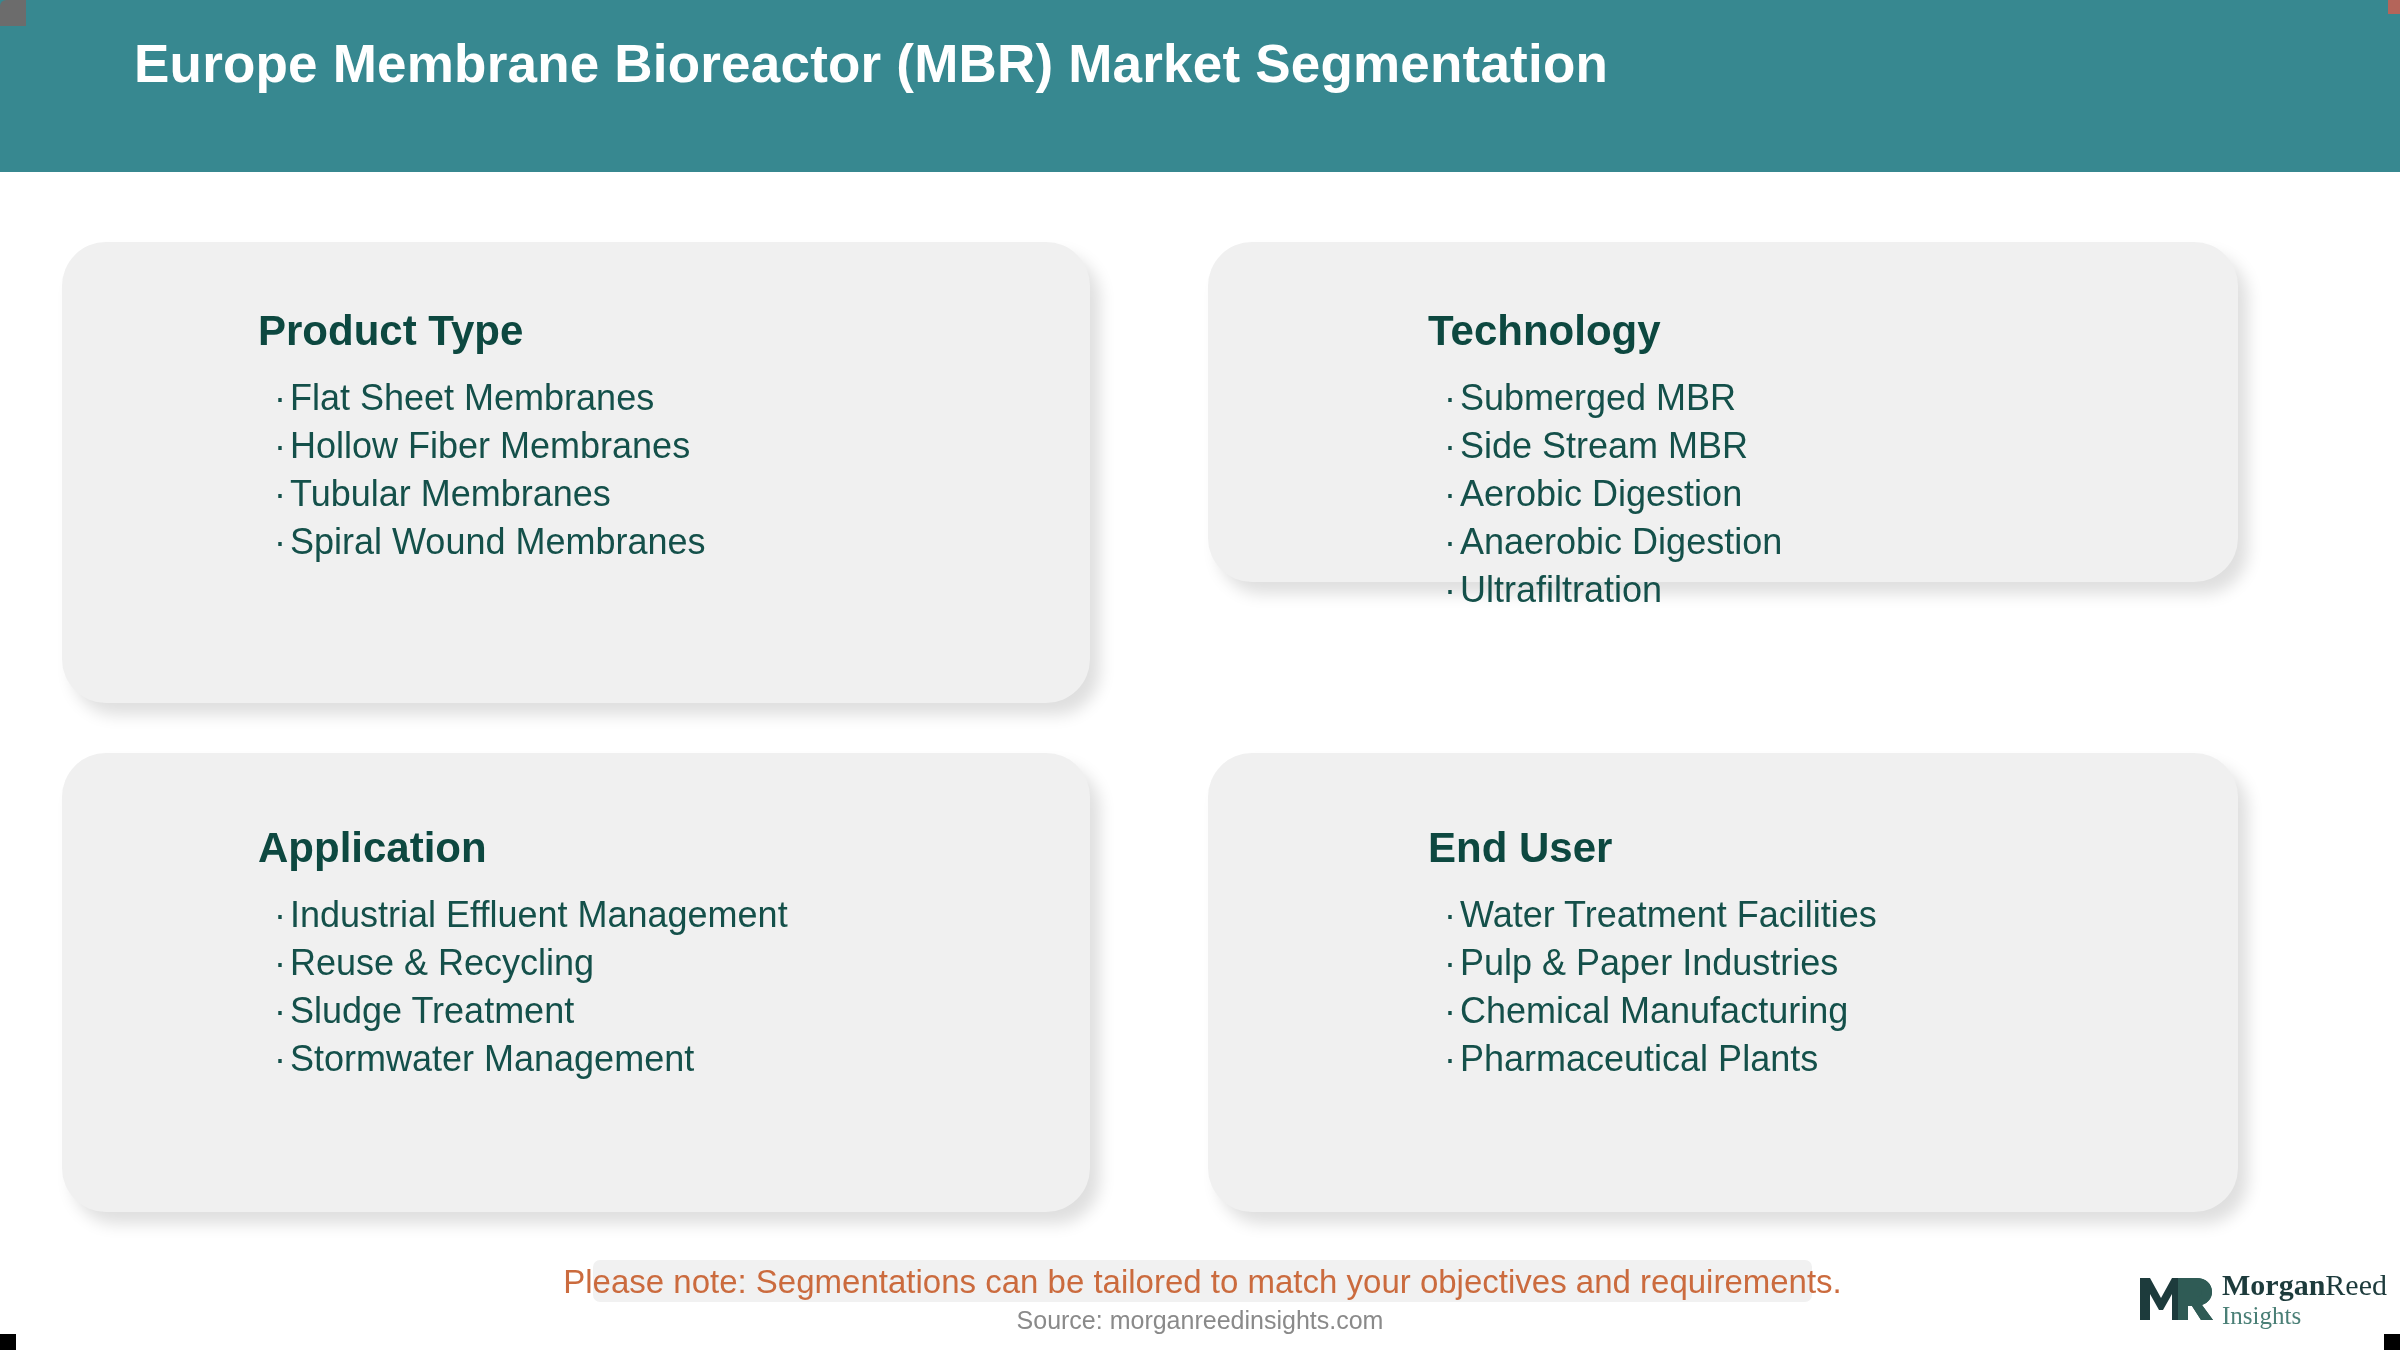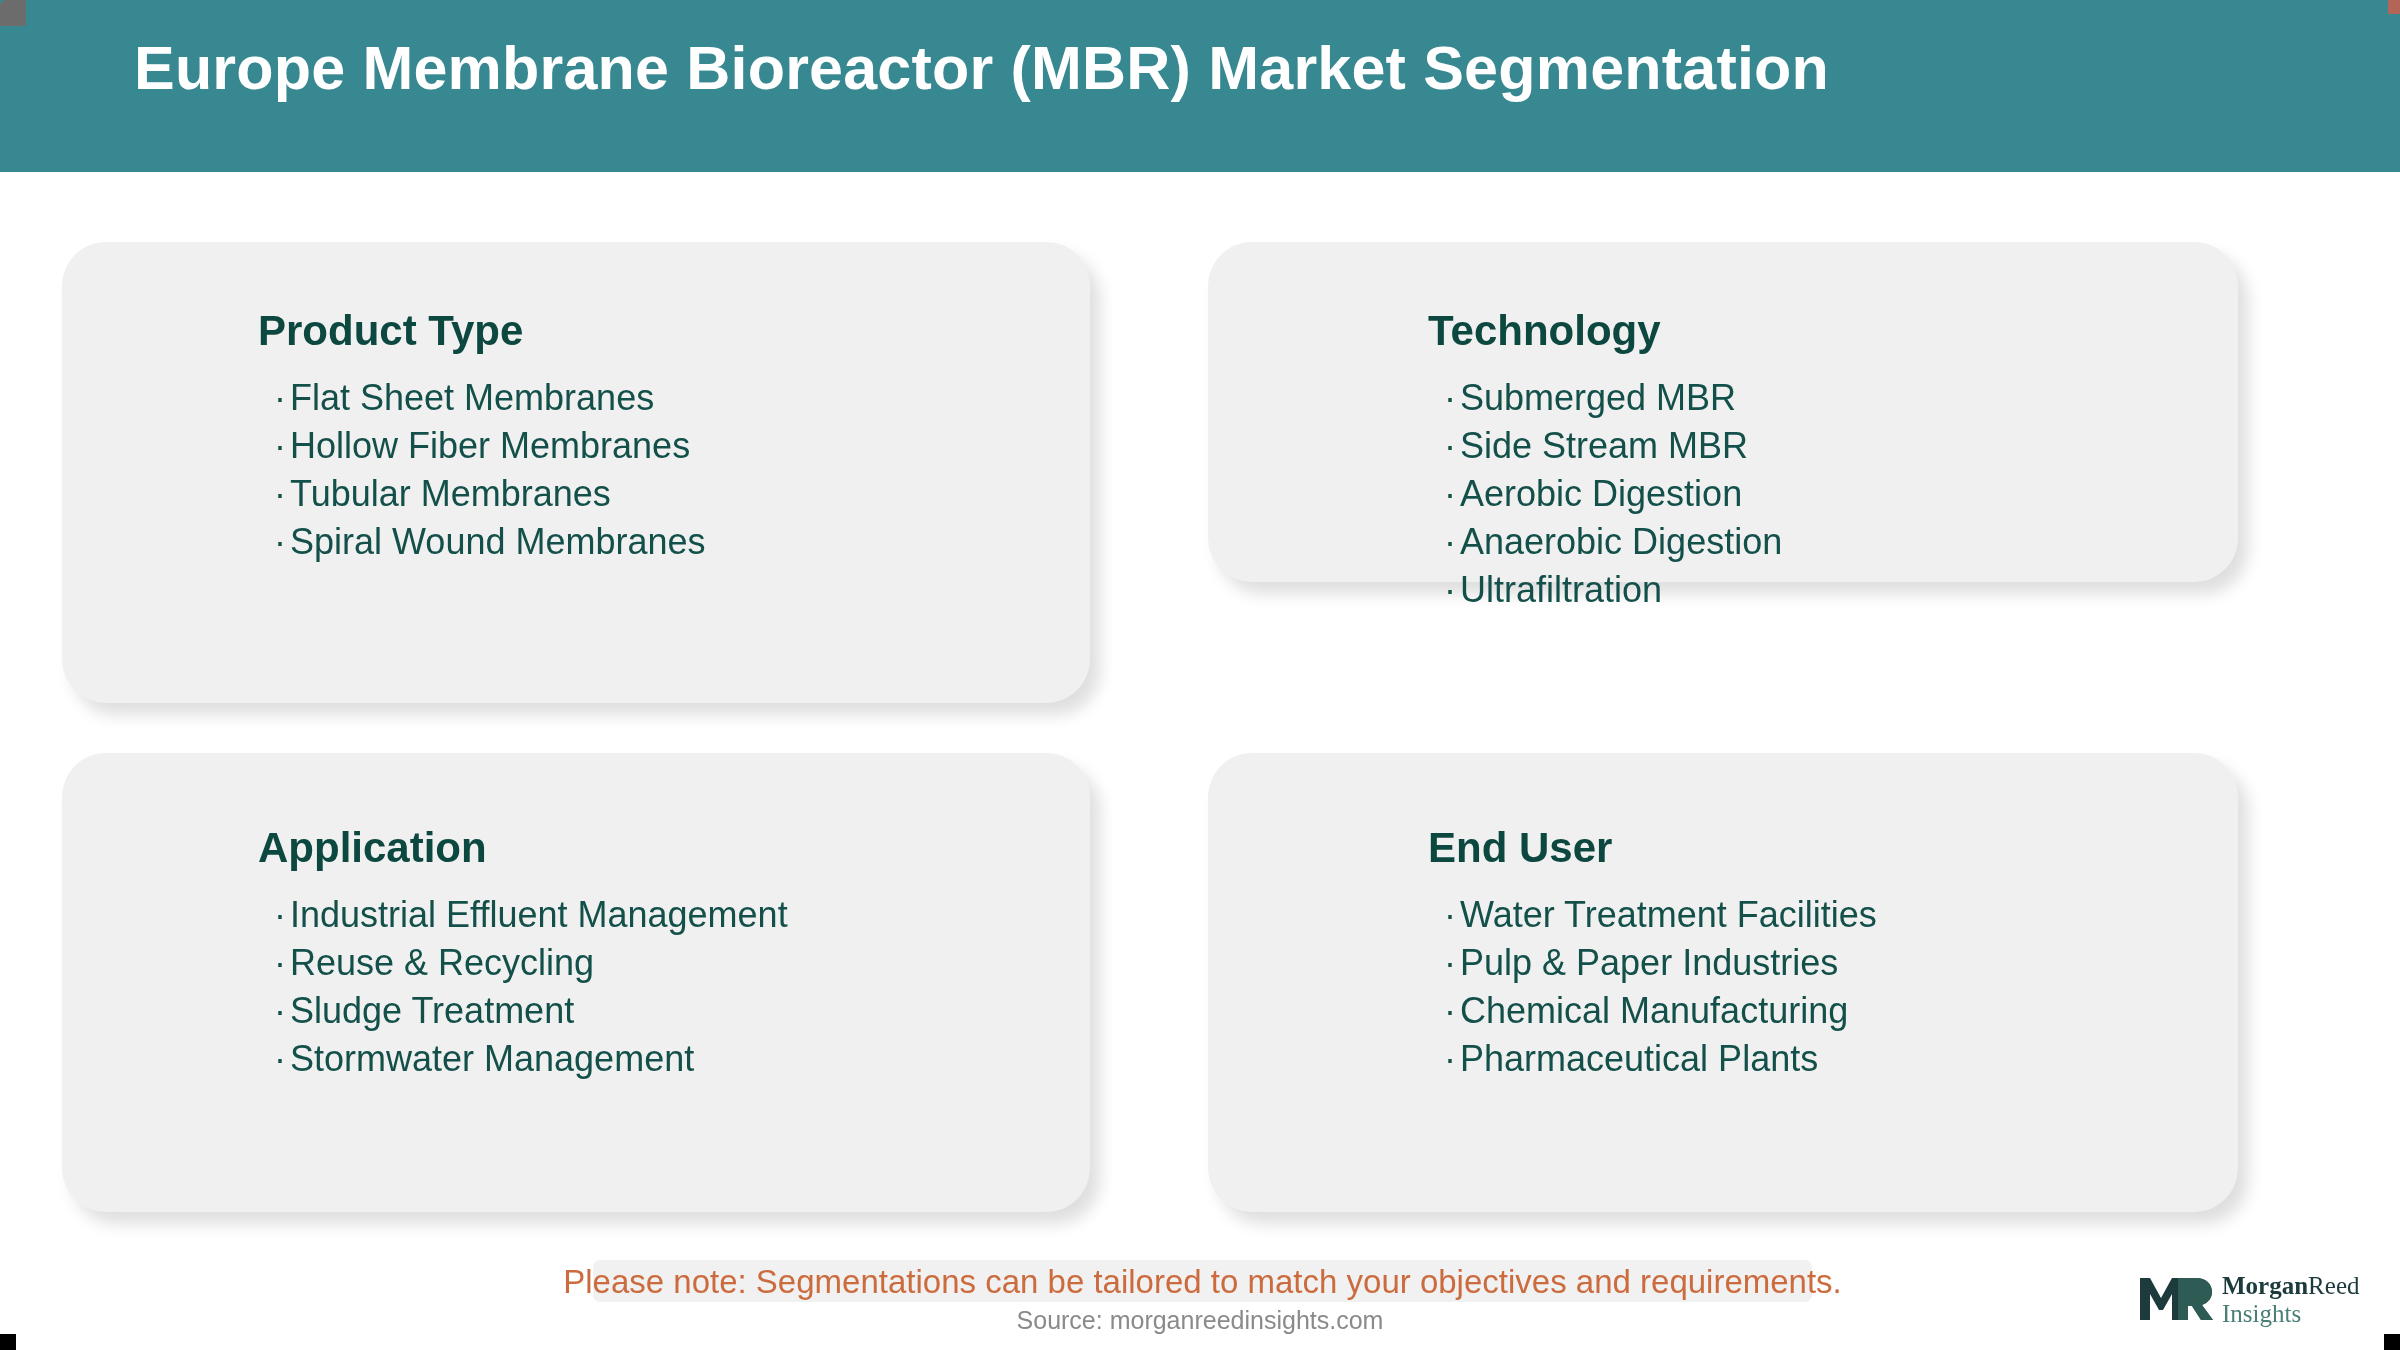--- a/index.html
+++ b/index.html
@@ -26,21 +26,21 @@
     top: 0;
     width: 2400px;
     height: 172px;
     background: #378890;
     box-sizing: border-box;
   }
   .header-title {
     position: absolute;
     left: 134px;
     top: 32px;
-    font-size: 61px;
+    font-size: 53px;
     font-weight: bold;
     color: #ffffff;
     letter-spacing: 0.2px;
     white-space: nowrap;
     line-height: 1.2;
   }
   .header-corner {
     position: absolute;
     left: 0;
     top: 0;
@@ -155,21 +155,21 @@
     margin-right: 8px;
   }
   .logo-words {
     display: flex;
     flex-direction: column;
     justify-content: center;
     line-height: 1.0;
   }
   .logo-line1 {
     font-family: "Liberation Serif", serif;
-    font-size: 25px;
+    font-size: 30px;
     color: #1d3b3c;
     white-space: nowrap;
   }
   .logo-line1 .lw-bold { font-weight: bold; }
   .logo-line1 .lw-reg  { font-weight: normal; }
   .logo-line2 {
     font-family: "Liberation Serif", serif;
     font-size: 25px;
     color: #4a7f76;
     white-space: nowrap;

